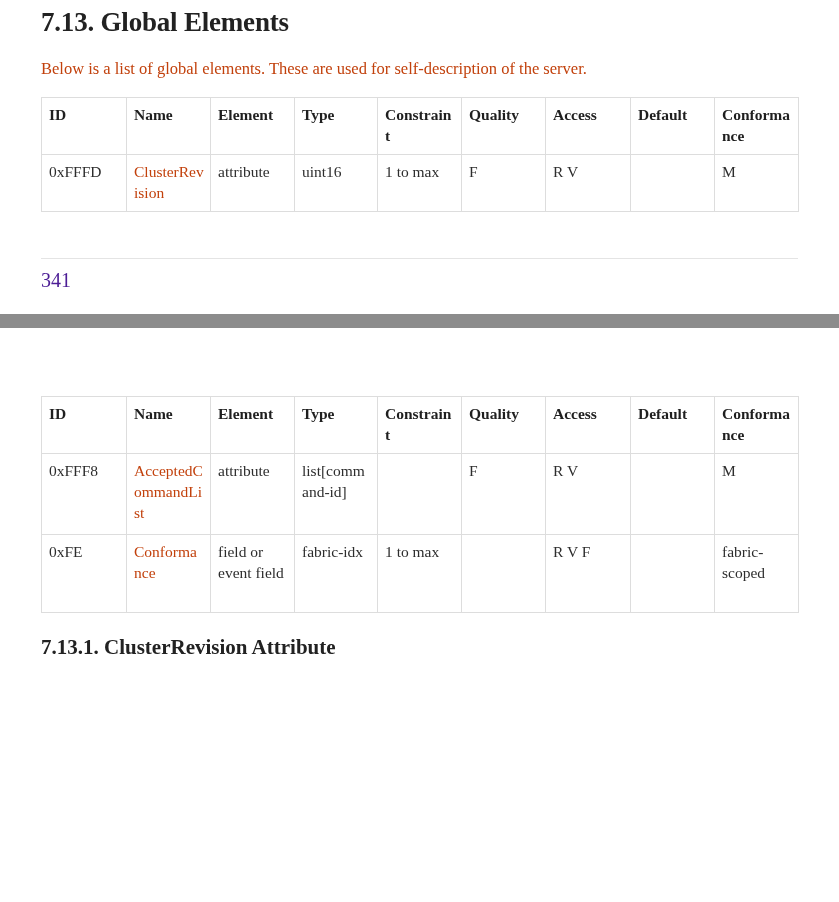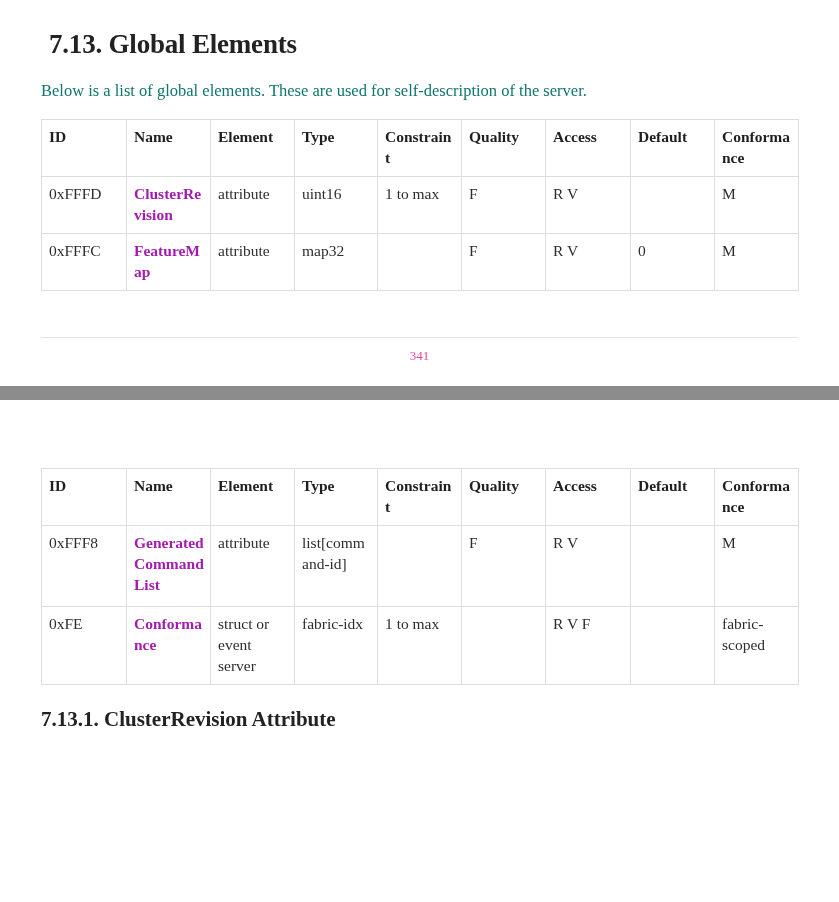--- a/index.html
+++ b/index.html
@@ -22,29 +22,29 @@
 
   .content {
     padding: 0 41px;
   }
 
   h2.section-title {
     font-family: "Liberation Serif", "DejaVu Serif", serif;
     font-size: 27px;
     font-weight: bold;
     color: #222222;
-    margin: 8px;
-    padding: 21px 0 0 0;
+    margin: 0;
+    padding: 7px 0 0 0;
     letter-spacing: -0.2px;
   }
 
   p.intro {
     font-size: 16.5px;
     line-height: 1.4;
-    color: #0f766e;
+    color: #c2410c;
     margin: 19px 0 0 0;
   }
 
   table.gtable {
     border-collapse: collapse;
     width: 757px;
     margin-top: 17px;
     table-layout: fixed;
     background: #ffffff;
     border-radius: 9px;
@@ -63,22 +63,22 @@
     color: #2d2d2d;
   }
 
   table.gtable th {
     font-weight: bold;
     color: #1f1f1f;
     background: #ffffff;
   }
 
   table.gtable td.name-cell {
-    font-weight: bold;
-    color: #a21caf;
+    font-weight: normal;
+    color: #c2410c;
   }
 
   
   col.c-id        { width: 85px; }
   col.c-name      { width: 84px; }
   col.c-element   { width: 84px; }
   col.c-type      { width: 83px; }
   col.c-constraint{ width: 84px; }
   col.c-quality   { width: 84px; }
   col.c-access    { width: 85px; }
@@ -91,23 +91,23 @@
 
   .footer-rule {
     width: 757px;
     height: 1px;
     background: #e4e4e4;
     margin-top: 46px;
   }
 
   .page-number {
     width: 757px;
-    text-align: center;
-    font-size: 13px;
-    color: #ec4899;
+    text-align: left;
+    font-size: 20px;
+    color: #4c1d95;
     padding-top: 10px;
   }
 
   .page-break-bar {
     width: 839px;
     height: 14px;
     background: #8c8c8c;
     margin-top: 22px;
   }
 
@@ -165,31 +165,20 @@
           <td>0xFFFD</td>
           <td class="name-cell">ClusterRevision</td>
           <td>attribute</td>
           <td>uint16</td>
           <td>1 to max</td>
           <td>F</td>
           <td>R V</td>
           <td></td>
           <td>M</td>
         </tr>
-        <tr>
-          <td>0xFFFC</td>
-          <td class="name-cell">FeatureMap</td>
-          <td>attribute</td>
-          <td>map32</td>
-          <td></td>
-          <td>F</td>
-          <td>R V</td>
-          <td>0</td>
-          <td>M</td>
-        </tr>
       </tbody>
     </table>
 
     <div class="footer-rule"></div>
     <div class="page-number">341</div>
   </div>
 
   <div class="page-break-bar"></div>
 
   <div class="content">
@@ -216,33 +205,33 @@
           <th>Constraint</th>
           <th>Quality</th>
           <th>Access</th>
           <th>Default</th>
           <th>Conformance</th>
         </tr>
       </thead>
       <tbody>
         <tr class="r-tall">
           <td>0xFFF8</td>
-          <td class="name-cell">GeneratedCommandList</td>
+          <td class="name-cell">AcceptedCommandList</td>
           <td>attribute</td>
           <td>list[command-id]</td>
           <td></td>
           <td>F</td>
           <td>R V</td>
           <td></td>
           <td>M</td>
         </tr>
         <tr class="r-last">
           <td>0xFE</td>
           <td class="name-cell">Conformance</td>
-          <td>struct or event server</td>
+          <td>field or event field</td>
           <td>fabric-idx</td>
           <td>1 to max</td>
           <td></td>
           <td>R V F</td>
           <td></td>
           <td>fabric-scoped</td>
         </tr>
       </tbody>
     </table>
 

